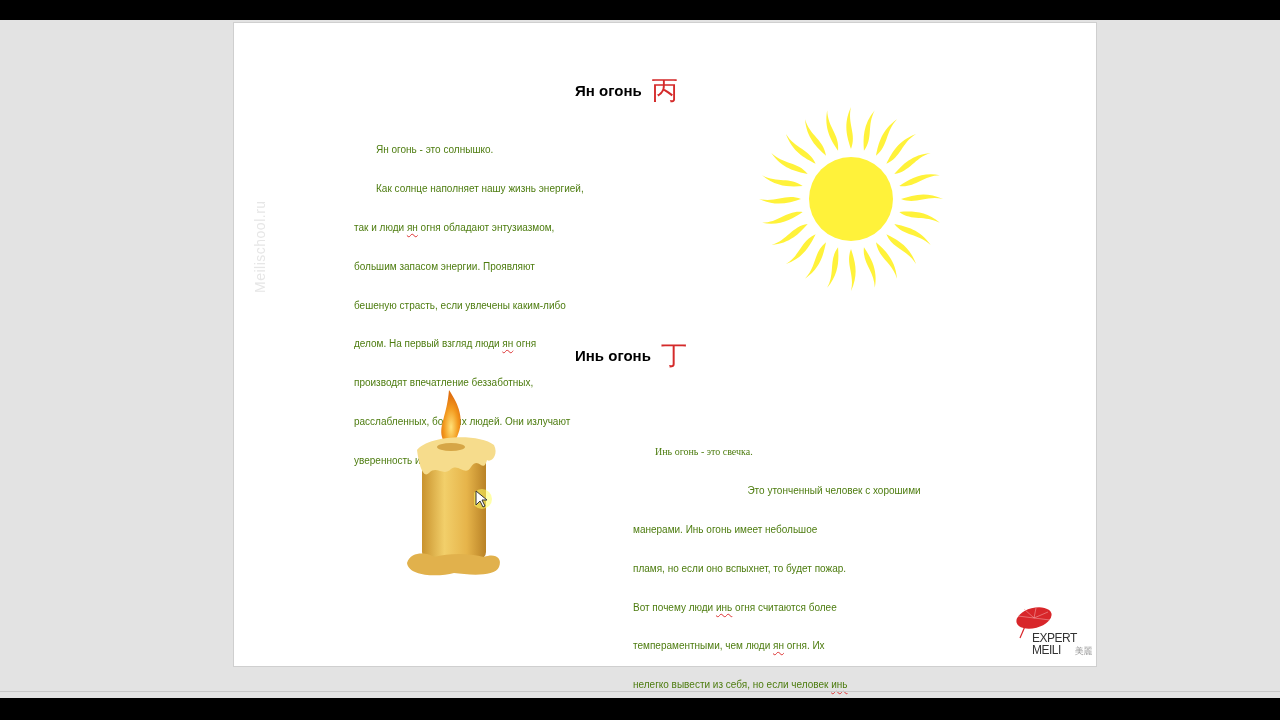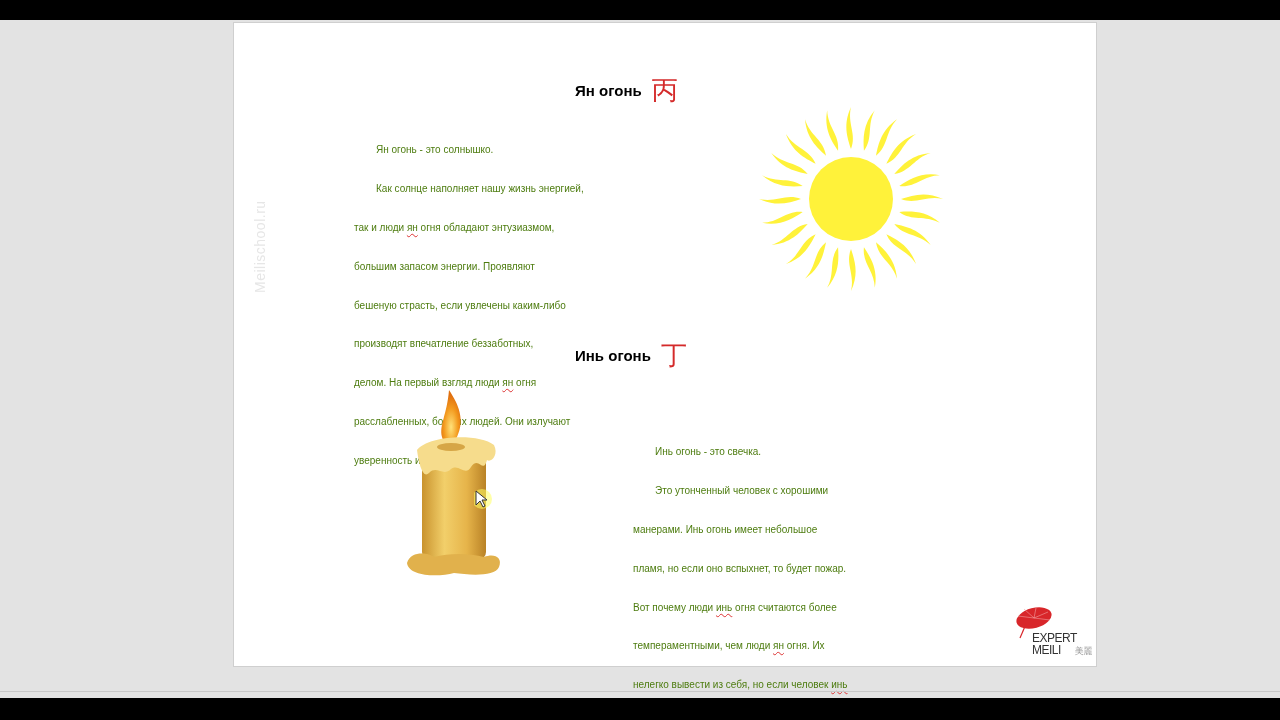--- a/index.html
+++ b/index.html
@@ -47,22 +47,22 @@
     <span>Ян огонь</span>
     <span class="hanzi">丙</span>
   </div>
 
   <div class="para" style="left:120px; top:98px; width:370px;">
     <div style="padding-left:22px;">Ян огонь - это солнышко.</div>
     <div style="padding-left:22px;">Как солнце наполняет нашу жизнь энергией,</div>
     <div><span>так и люди </span><span class="squiggle">ян</span><span> огня обладают энтузиазмом,</span></div>
     <div>большим запасом энергии. Проявляют</div>
     <div>бешеную страсть, если увлечены каким-либо</div>
+    <div><span>делом. На первый взгляд люди </span><span class="squiggle">ян</span><span> огня</span></div>
     <div>производят впечатление беззаботных,</div>
-    <div><span>делом. На первый взгляд люди </span><span class="squiggle">ян</span><span> огня</span></div>
     <div>расслабленных, бодрых людей. Они излучают</div>
     <div>уверенность и тепло.</div>
   </div>
 
   <svg class="sun" viewBox="0 0 200 200">
     <g fill="#fff23a">
       <circle cx="100" cy="100" r="42"></circle>
       <g id="rays">
         <path d="M100 8 C96 25 106 35 100 50 C96 38 92 25 100 8 Z"></path>
       </g>
@@ -119,22 +119,22 @@
   </svg>
 
   <div class="cursor">
     <svg width="22" height="22" viewBox="0 0 22 22">
       <circle cx="8" cy="10" r="10" fill="#ffff60" opacity="0.55"></circle>
       <path d="M2 2 L2 16 L6 12 L9 18 L11 17 L8 11 L13 11 Z" fill="#fff" stroke="#333" stroke-width="1"></path>
     </svg>
   </div>
 
   <div class="para" style="left:399px; top:400px; width:380px;">
-    <div style="padding-left:22px;">Инь огонь - это свечка.</div>
-    <div style="padding-left:22px;">Это утонченный человек с хорошими</div>
+    <div style="padding-left:22px;font-family:Liberation Serif, serif;">Инь огонь - это свечка.</div>
+    <div style="padding-left:22px;text-align:center;">Это утонченный человек с хорошими</div>
     <div>манерами. Инь огонь имеет небольшое</div>
     <div>пламя, но если оно вспыхнет, то будет пожар.</div>
     <div><span>Вот почему люди </span><span class="squiggle">инь</span><span> огня считаются более</span></div>
     <div><span>темпераментными, чем люди </span><span class="squiggle">ян</span><span> огня. Их</span></div>
     <div><span>нелегко вывести из себя, но если человек </span><span class="squiggle">инь</span></div>
     <div>огня «вспыхнет», то потребуется время,</div>
     
   </div>
 
   <div class="logo">

